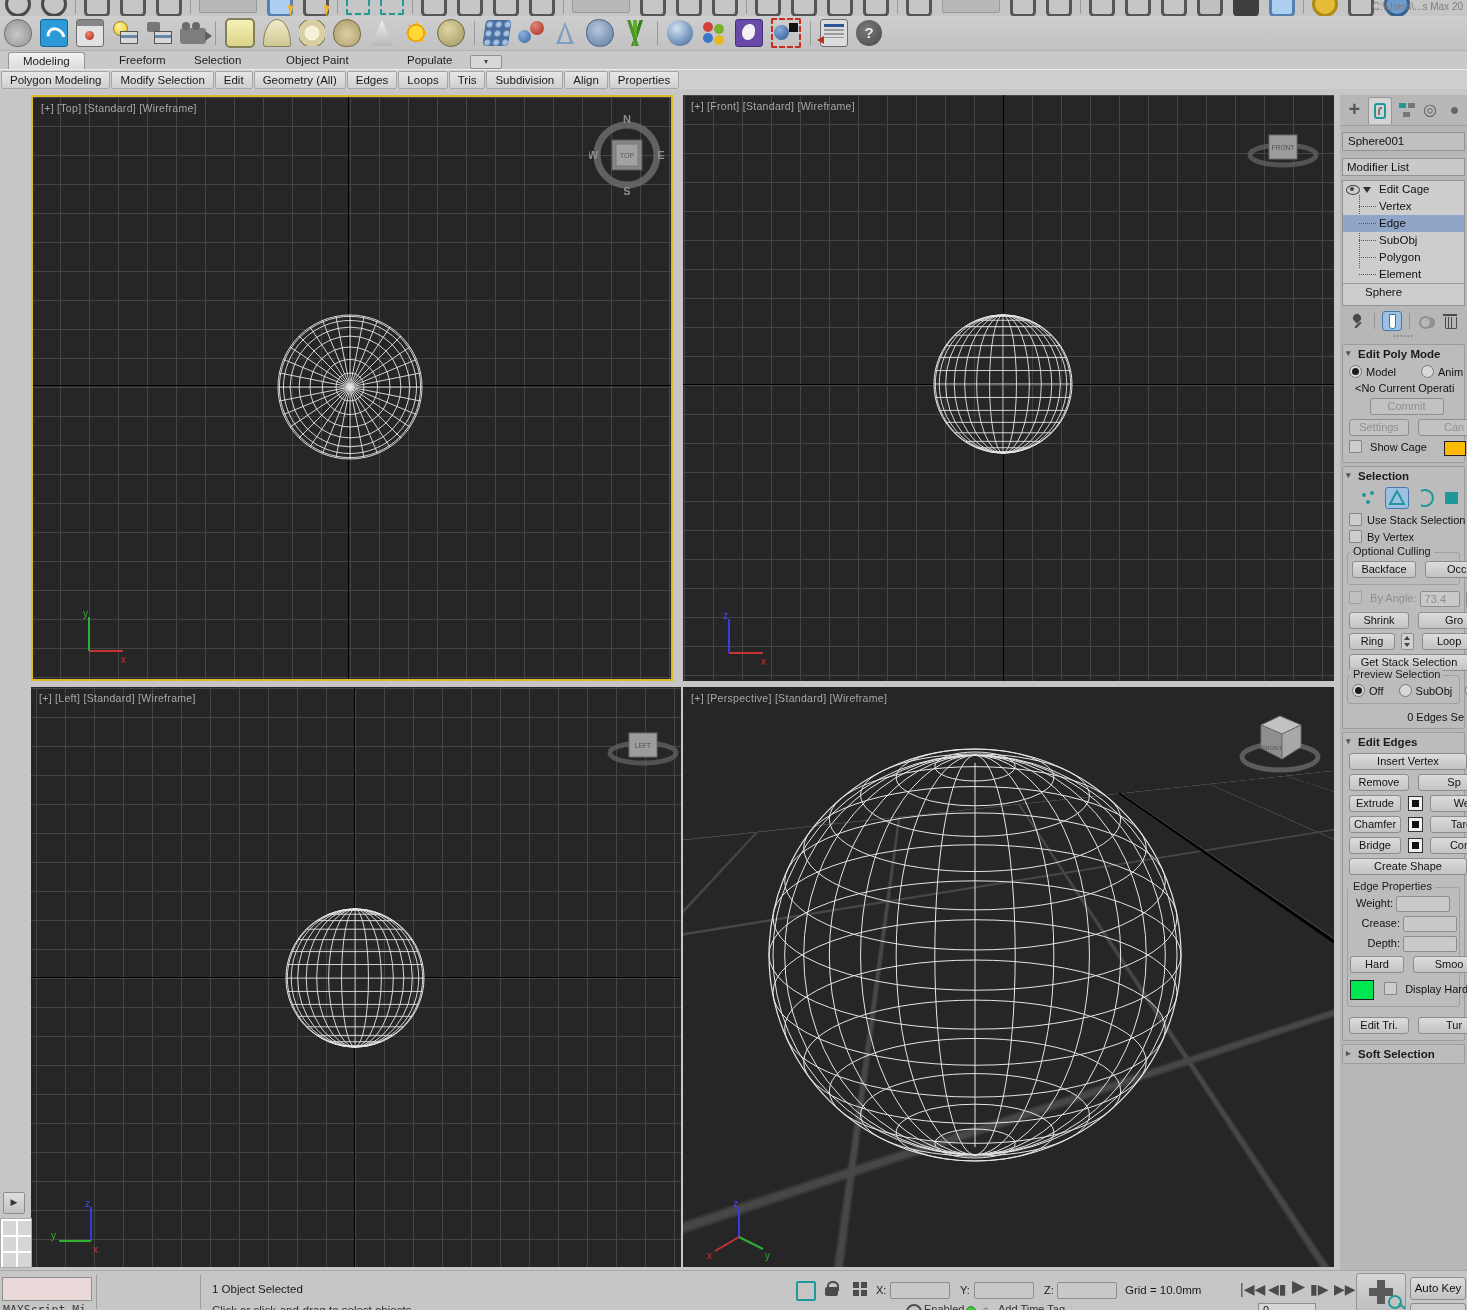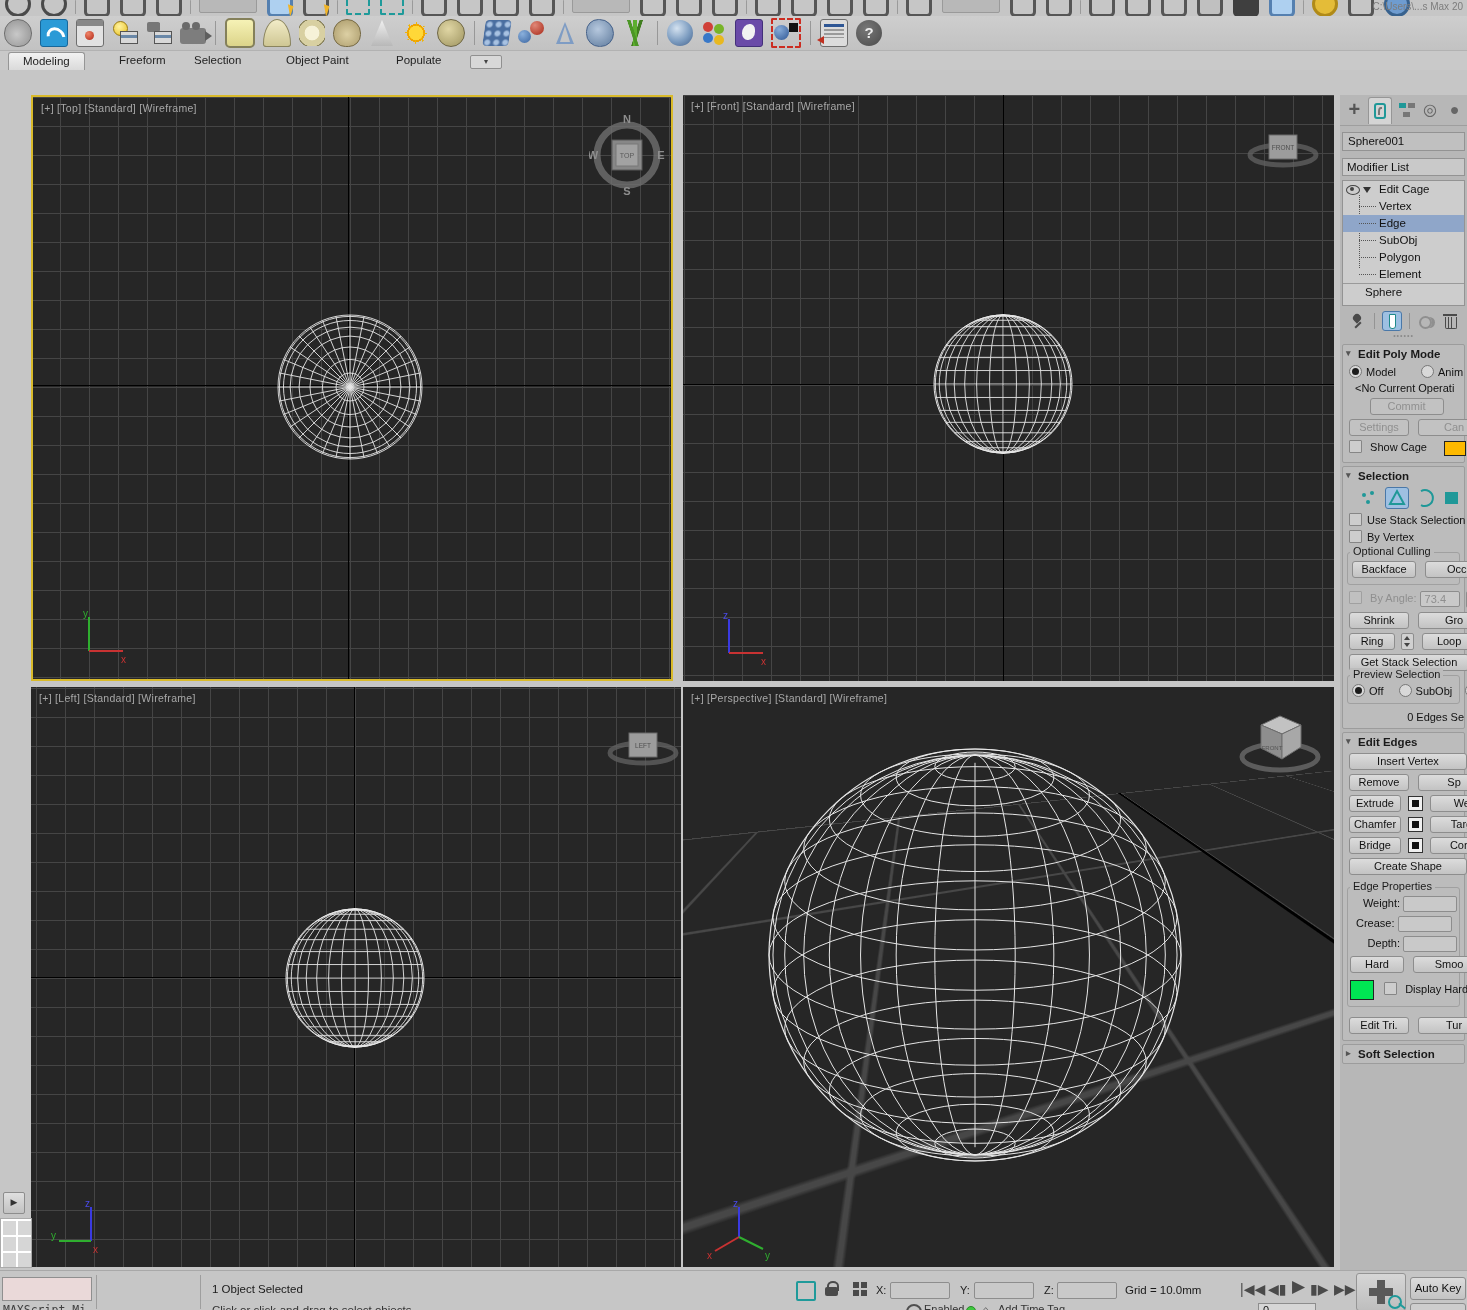--- a/index.html
+++ b/index.html
@@ -282,22 +282,34 @@
       <div class="t2 sep"></div>
       <div class="t2 script"></div>
       <div class="t2 help">?</div>
     </div>
 
   <div id="ribTabs">
     <div class="ribtab active" style="left:8px">Modeling</div>
     <div class="ribtab" style="left:105px">Freeform</div>
     <div class="ribtab" style="left:180px">Selection</div>
     <div class="ribtab" style="left:272px">Object Paint</div>
-    <div class="ribtab" style="left:382px">Populate</div>
+    <div class="ribtab" style="left:393px">Populate</div>
     <div id="ribDrop">▾</div>
+  </div>
+  <div id="ribSub">
+    <div class="ribsub">Polygon Modeling</div>
+    <div class="ribsub">Modify Selection</div>
+    <div class="ribsub">Edit</div>
+    <div class="ribsub">Geometry (All)</div>
+    <div class="ribsub">Edges</div>
+    <div class="ribsub">Loops</div>
+    <div class="ribsub">Tris</div>
+    <div class="ribsub">Subdivision</div>
+    <div class="ribsub">Align</div>
+    <div class="ribsub">Properties</div>
   </div>
 
   <div id="vpTop" class="vp">
     <div class="vpgrid" style="background-position:27px 0px"></div>
     <div class="axV" style="left:315px"></div>
     <div class="axH" style="top:288px"></div>
     <svg id="svgTop" class="vpsvg" width="638" height="582">
         <circle cx="317" cy="290" r="72" stroke="#e6e6e6" stroke-width="0.9" fill="none"></circle>
         <circle cx="317" cy="290" r="70.61654018903259" stroke="#e6e6e6" stroke-width="0.9" fill="none"></circle>
         <circle cx="317" cy="290" r="66.51932634081264" stroke="#e6e6e6" stroke-width="0.9" fill="none"></circle>
@@ -631,22 +643,22 @@
         <span class="btn" style="width:70px;margin-left:4px">Target</span>
       </div>
       <div class="cprow">
         <span class="btn" style="width:50px">Bridge</span>
         <span class="setbox"></span>
         <span class="btn" style="width:70px;margin-left:4px">Conne</span>
       </div>
       <div class="cprow"><span class="btn bF">Create Shape</span></div>
       <div class="grp" style="margin-top:10px">
         <span class="grplbl">Edge Properties</span>
-        <div class="cprow" style="text-align:right;padding-right:0"><span>Weight:</span><span class="fld" style="width:52px;margin-left:3px"></span></div>
-        <div class="cprow" style="padding-right:0"><span>Crease:</span><span class="fld" style="width:52px;margin-left:3px"></span></div>
+        <div class="cprow" style="padding-right:0"><span>Weight:</span><span class="fld" style="width:52px;margin-left:3px"></span></div>
+        <div class="cprow" style="text-align:right;padding-right:0"><span>Crease:</span><span class="fld" style="width:52px;margin-left:3px"></span></div>
         <div class="cprow" style="text-align:right;padding-right:0"><span>Depth:</span><span class="fld" style="width:52px;margin-left:3px"></span></div>
         <div class="cprow" style="padding-left:0">
           <span class="btn bL" style="width:52px">Hard</span>
           <span class="btn bR">Smoo</span>
         </div>
         <div class="cprow" style="padding-left:0;padding-top:5px">
           <span class="swatch" id="hardSwatch" style="width: 22px; height: 18px; background: rgb(0, 230, 83);"></span>
           <span class="chk" style="margin-left:7px"></span>
           <span>Display Hard E</span>
         </div>

